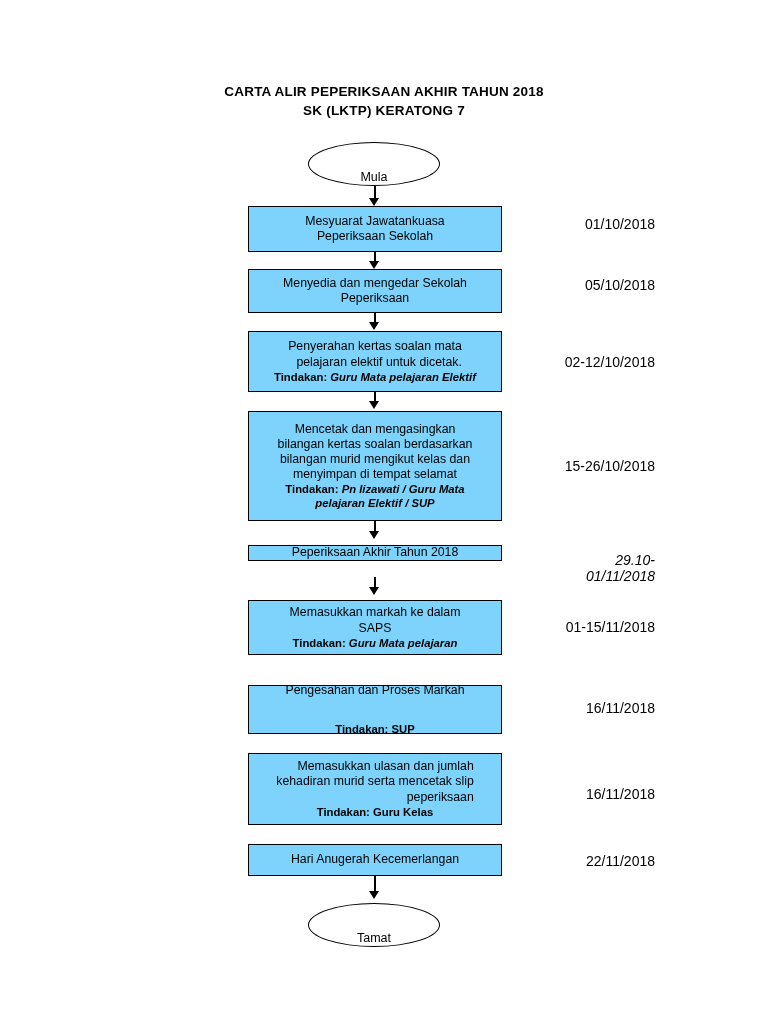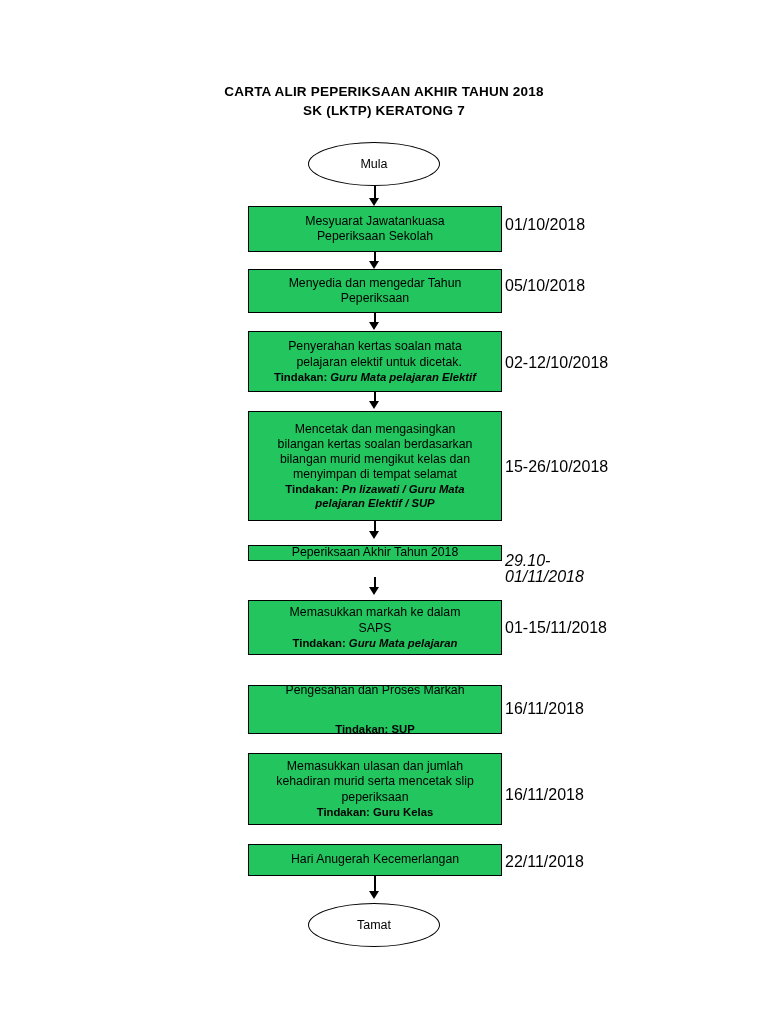--- a/index.html
+++ b/index.html
@@ -38,37 +38,37 @@
     line-height: 19px;
   }
 
   
   .oval {
     position: absolute;
     border: 1.3px solid #000;
     border-radius: 50%;
     box-sizing: border-box;
     display: flex;
-    align-items: center;
+    align-items: flex-end;
     justify-content: center;
     background: #fff;
   }
   .oval .oval-label {
     font-size: 12.5px;
     line-height: 15px;
   }
 
   
   .pbox {
     position: absolute;
     left: 248px;
     width: 254px;
     box-sizing: border-box;
     border: 1.6px solid #000;
-    background: #22c55e;
+    background: #7dd3fc;
     display: flex;
     flex-direction: column;
     align-items: center;
     justify-content: center;
     text-align: center;
     padding: 3px 4px;
   }
   .pbox .body {
     font-size: 12.3px;
     line-height: 15.2px;
@@ -104,22 +104,22 @@
     border-left: 5.5px solid transparent;
     border-right: 5.5px solid transparent;
     border-top: 8px solid #000;
   }
 
   
   .date {
     position: absolute;
     left: 505px;
     width: 150px;
-    text-align: left;
-    font-size: 16px;
+    text-align: right;
+    font-size: 14px;
     line-height: 15.5px;
     white-space: pre-line;
   }
 </style>
 </head>
 <body>
 
 <div id="page">
 
   <div class="title-block">
@@ -137,21 +137,21 @@
   <div class="pbox" style="top:206px; height:46px;">
     <div class="body">Mesyuarat Jawatankuasa
 Peperiksaan Sekolah</div>
   </div>
   <div class="date" style="top:217px;">01/10/2018</div>
 
   <div class="conn" style="top:252px; height:12px;"></div>
   <div class="arrowhead" style="top:261px;"></div>
 
   <div class="pbox" style="top:269px; height:44px;">
-    <div class="body">Menyedia dan mengedar Tahun
+    <div class="body">Menyedia dan mengedar Sekolah
 Peperiksaan</div>
   </div>
   <div class="date" style="top:278px;">05/10/2018</div>
 
   <div class="conn" style="top:313px; height:11px;"></div>
   <div class="arrowhead" style="top:322px;"></div>
 
   <div class="pbox" style="top:331px; height:61px;text-align:right;">
     <div class="body">Penyerahan kertas soalan mata
 pelajaran elektif untuk dicetak.</div>
@@ -190,21 +190,21 @@
     <div class="action"><span>Tindakan:</span> <span class="role-ital">Guru Mata pelajaran</span></div>
   </div>
   <div class="date" style="top:620px;">01-15/11/2018</div>
 
   <div class="pbox" style="top:685px; height:49px;gap:24px;">
     <div class="body">Pengesahan dan Proses Markah</div>
     <div class="action"><span>Tindakan:</span> <span class="role-plain">SUP</span></div>
   </div>
   <div class="date" style="top:701px;">16/11/2018</div>
 
-  <div class="pbox" style="top:753px; height:72px;">
+  <div class="pbox" style="top:753px; height:72px;text-align:right;">
     <div class="body">Memasukkan ulasan dan jumlah
 kehadiran murid serta mencetak slip
 peperiksaan</div>
     <div class="action"><span>Tindakan:</span> <span class="role-plain">Guru Kelas</span></div>
   </div>
   <div class="date" style="top:787px;">16/11/2018</div>
 
   <div class="pbox" style="top:844px; height:32px;">
     <div class="body">Hari Anugerah Kecemerlangan</div>
   </div>

